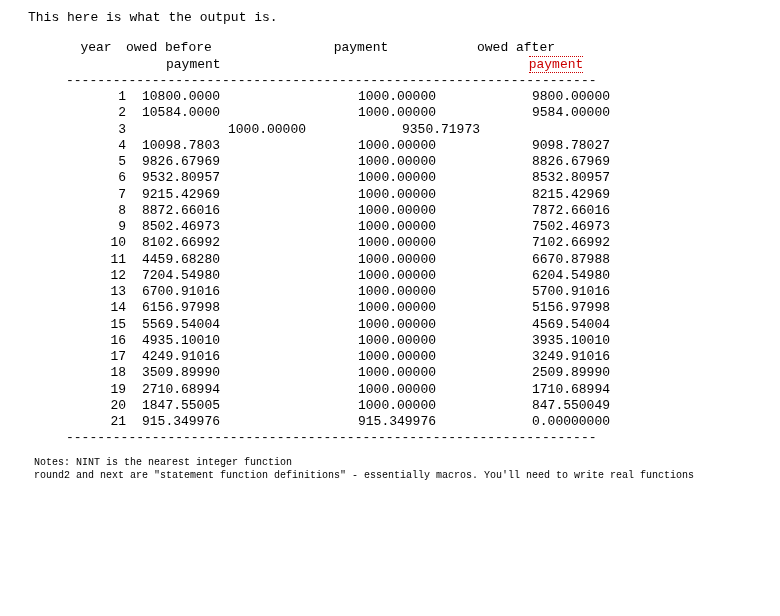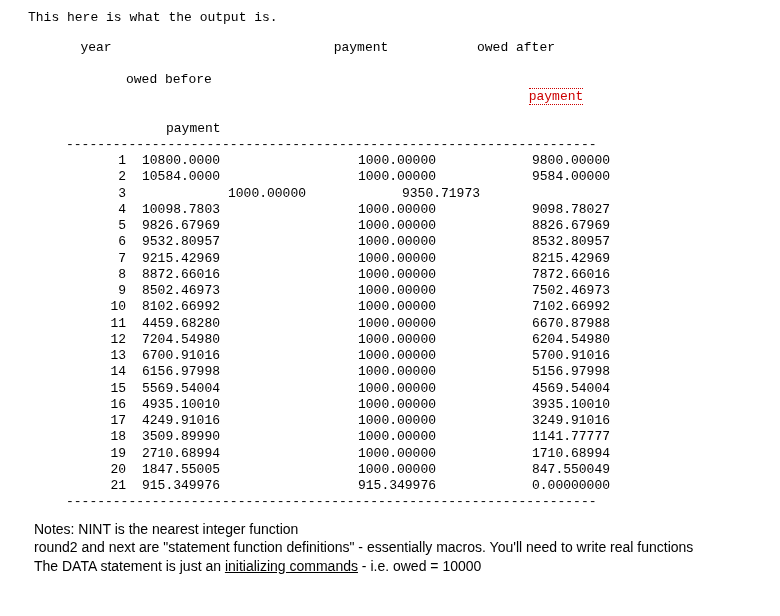--- a/index.html
+++ b/index.html
@@ -2,32 +2,32 @@
 <html><head>
 <meta charset="utf-8">
 <style>
   html,body{margin:0;padding:0;background:#fff;color:#000;}
   body{width:780px;height:616px;overflow:hidden;font-family:"Courier New",monospace;font-size:13px;line-height:1.25;}
   .page{padding:10px 28px;}
   .mono{font-family:"Courier New",monospace;font-size:13px;}
   .header-row{display:flex;margin-top:14px;margin-left:38px;}
   .header-row2{display:flex;margin-left:38px;}
   .col-year{width:60px;text-align:center;}
-  .col-owedb{width:160px;text-align:left;margin-top:32px;}
+  .col-owedb{width:160px;text-align:left;}
   .col-pay{width:150px;text-align:center;}
   .col-oweda{width:160px;text-align:center;font-family:Liberation Mono, monospace;}
   .spell{color:#c00;border-bottom:1.5px dotted #c00;border-top:1.5px dotted #c00;padding-bottom:0;}
   .hr-line{margin-left:38px;white-space:pre;letter-spacing:0;}
   .tbl{margin-left:38px;}
   .row{display:flex;white-space:pre;}
   .c1{width:60px;text-align:right;padding-right:16px;}
   .c2{width:130px;text-align:left;}
   .c3{width:170px;text-align:center;padding-left:40px;}
   .c4{width:170px;text-align:left;padding-left:50px;}
-  .notes{font-family:Liberation Sans, sans-serif;font-size:14px;margin-top:10px;margin-left:6px;}
+  .notes{font-family:Liberation Mono, monospace;font-size:10px;margin-top:10px;margin-left:6px;}
   .notes p{margin:0 0 1px 0;}
   .ul{text-decoration:underline;}
 </style>
 </head>
 <body>
 
 <div class="page">
 
   <div class="mono">This here is what the output is.</div>
 
@@ -57,29 +57,26 @@
       <div class="row"><div class="c1">8</div><div class="c2">8872.66016</div><div class="c3">1000.00000</div><div class="c4">7872.66016</div></div>
       <div class="row"><div class="c1">9</div><div class="c2">8502.46973</div><div class="c3">1000.00000</div><div class="c4">7502.46973</div></div>
       <div class="row"><div class="c1">10</div><div class="c2">8102.66992</div><div class="c3">1000.00000</div><div class="c4">7102.66992</div></div>
       <div class="row"><div class="c1">11</div><div class="c2">4459.68280</div><div class="c3">1000.00000</div><div class="c4">6670.87988</div></div>
       <div class="row"><div class="c1">12</div><div class="c2">7204.54980</div><div class="c3">1000.00000</div><div class="c4">6204.54980</div></div>
       <div class="row"><div class="c1">13</div><div class="c2">6700.91016</div><div class="c3">1000.00000</div><div class="c4">5700.91016</div></div>
       <div class="row"><div class="c1">14</div><div class="c2">6156.97998</div><div class="c3">1000.00000</div><div class="c4">5156.97998</div></div>
       <div class="row"><div class="c1">15</div><div class="c2">5569.54004</div><div class="c3">1000.00000</div><div class="c4">4569.54004</div></div>
       <div class="row"><div class="c1">16</div><div class="c2">4935.10010</div><div class="c3">1000.00000</div><div class="c4">3935.10010</div></div>
       <div class="row"><div class="c1">17</div><div class="c2">4249.91016</div><div class="c3">1000.00000</div><div class="c4">3249.91016</div></div>
-      <div class="row"><div class="c1">18</div><div class="c2">3509.89990</div><div class="c3">1000.00000</div><div class="c4">1141.77777</div></div>
+      <div class="row"><div class="c1">18</div><div class="c2">3509.89990</div><div class="c3">1000.00000</div><div class="c4">2509.89990</div></div>
       <div class="row"><div class="c1">19</div><div class="c2">2710.68994</div><div class="c3">1000.00000</div><div class="c4">1710.68994</div></div>
       <div class="row"><div class="c1">20</div><div class="c2">1847.55005</div><div class="c3">1000.00000</div><div class="c4">847.550049</div></div>
       <div class="row"><div class="c1">21</div><div class="c2">915.349976</div><div class="c3">915.349976</div><div class="c4">0.00000000</div></div>
     </div>
 
   <div class="hr-line mono">--------------------------------------------------------------------</div>
 
   <div class="notes">
     <p>Notes: NINT is the nearest integer function</p>
     <p>round2 and next are "statement function definitions" - essentially macros. You'll need to write real functions</p>
-    <p>
-      <span>The DATA statement is just an </span><span class="ul">initializing commands</span><span> - i.e. owed = 10000</span>
-    </p>
   </div>
 
 </div>
 
 </body></html>

